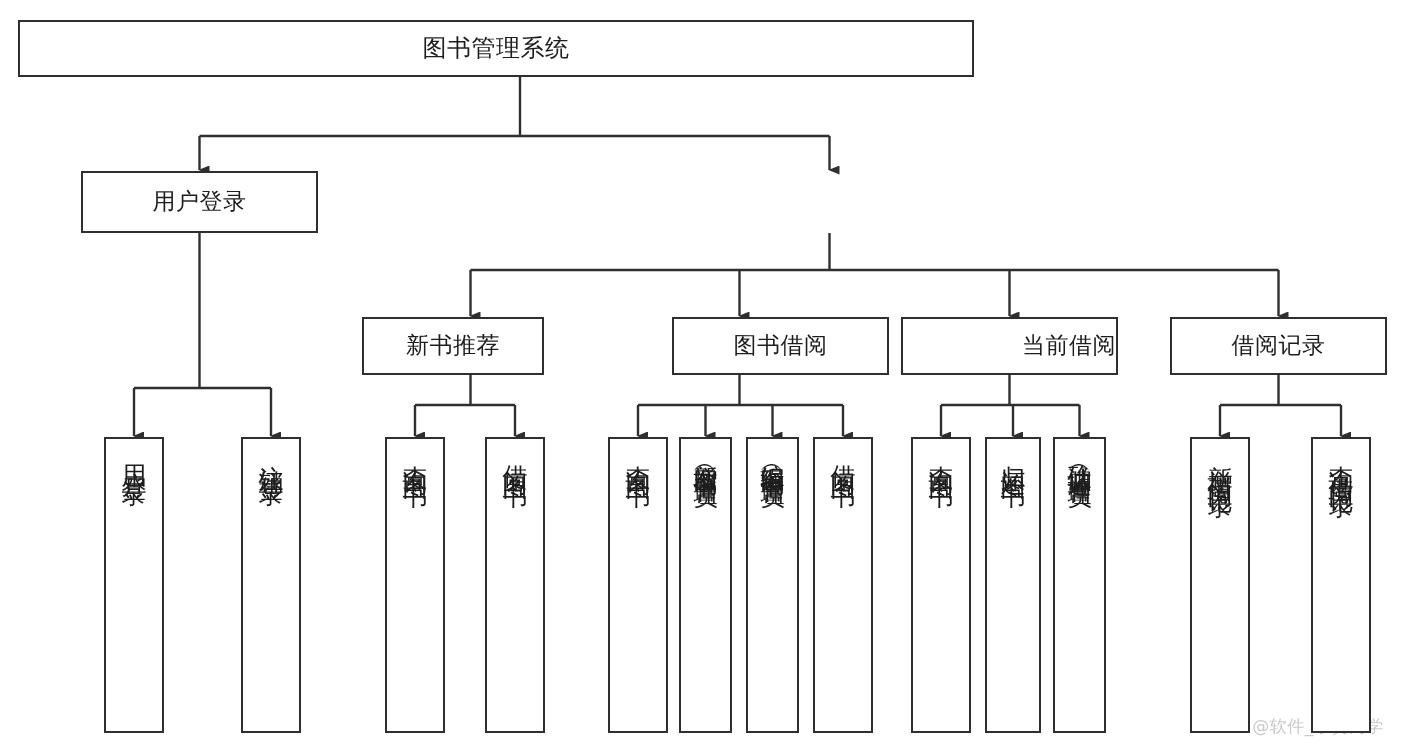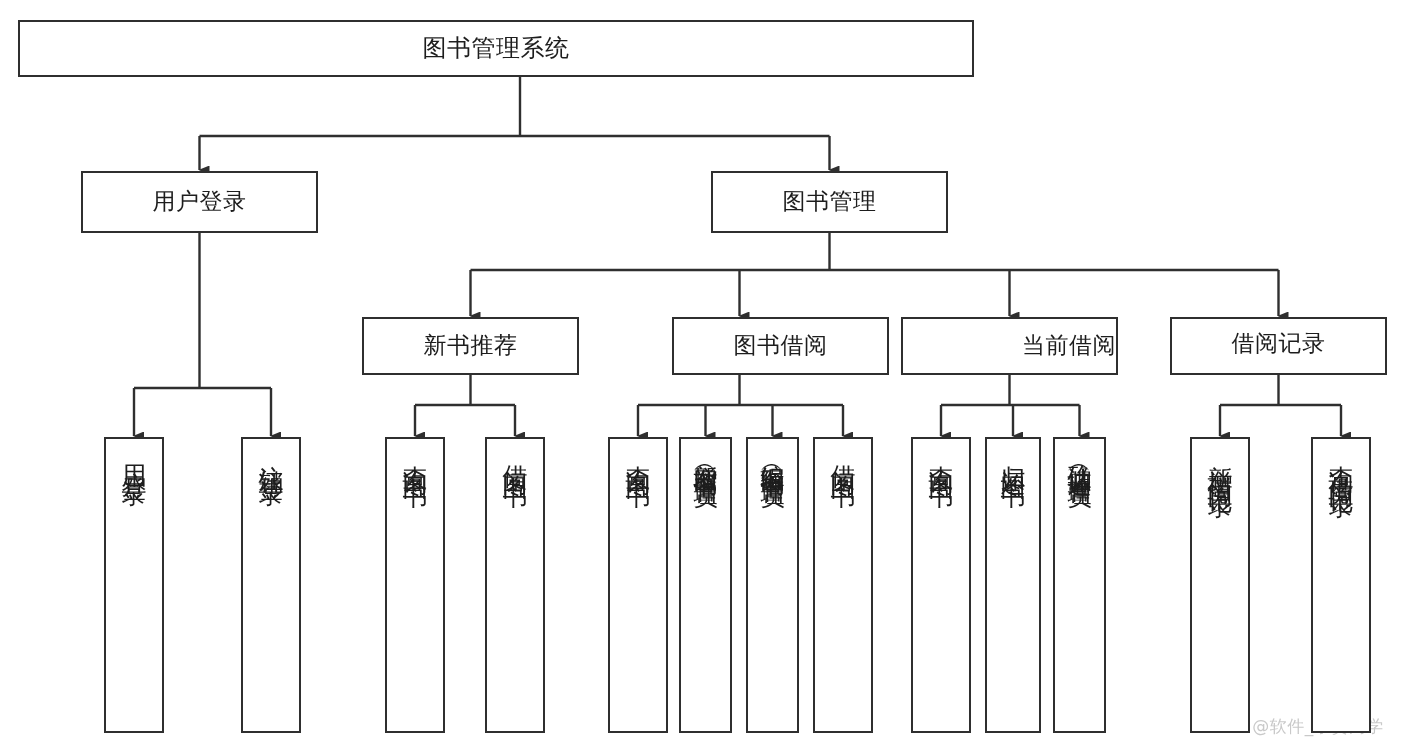--- a/index.html
+++ b/index.html
@@ -118,33 +118,30 @@
       </g>
   </svg>
 
   <div class="watermark" style="left:1196px; top:715px;">CSDN @软件_小贺同学</div>
 <div class="node horiz root" style="left: 18px; top: 12px; width: 956px; height: 57px; margin-top: 8px;">
       <span class="lbl">图书管理系统</span>
     </div>
     <div class="node horiz" style="left: 81px; top: 171px; width: 237px; height: 62px;">
       <span class="lbl">用户登录</span>
     </div>
-    <div class="node horiz" style="left: 711px; top: 171px; width: 237px; height: 62px;">
-      <span class="lbl">图书管理</span>
-    </div>
-    <div class="node horiz" style="left: 362px; top: 317px; width: 217px; height: 58px;">
+    <div class="node horiz" style="left: 362px; top: 317px; width: 182px; height: 58px;">
       <span class="lbl">新书推荐</span>
     </div>
     <div class="node horiz" style="left: 631px; top: 317px; width: 217px; height: 58px; margin-left: 41px;">
       <span class="lbl">图书借阅</span>
     </div>
     <div class="node horiz" style="left: 901px; top: 317px; width: 217px; height: 58px; justify-content: flex-end;">
       <span class="lbl">当前借阅</span>
     </div>
-    <div class="node horiz" style="left: 1170px; top: 317px; width: 217px; height: 58px; font-family: Liberation Mono, monospace;">
+    <div class="node horiz" style="left: 1170px; top: 317px; width: 217px; height: 58px;">
       <span class="lbl">借阅记录</span>
     </div>
     <div class="node vert" style="left: 104px; top: 437px; width: 60px; height: 296px;">
       <span class="lbl">用户登录</span>
     </div>
     <div class="node vert" style="left: 241px; top: 437px; width: 60px; height: 296px;">
       <span class="lbl">注销登录</span>
     </div>
     <div class="node vert" style="left: 385px; top: 437px; width: 60px; height: 296px;">
       <span class="lbl">查询图书</span>

